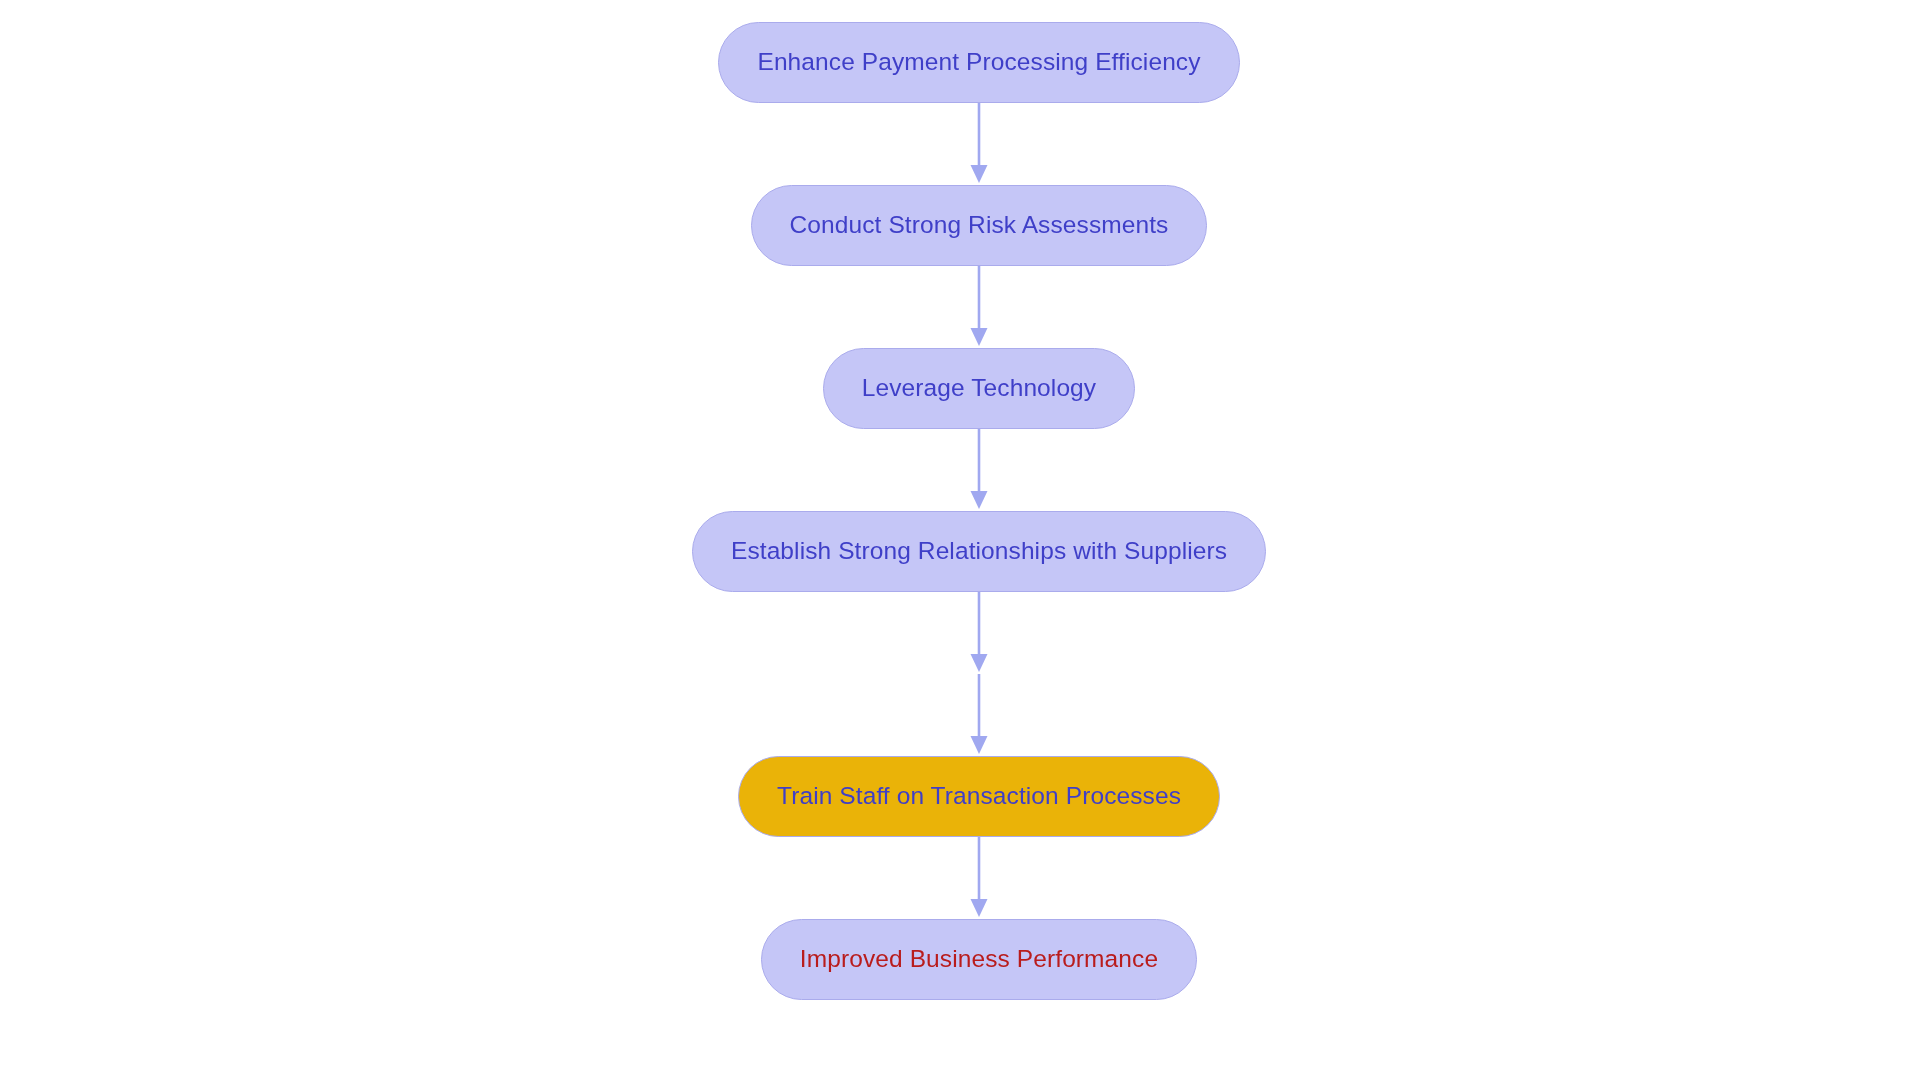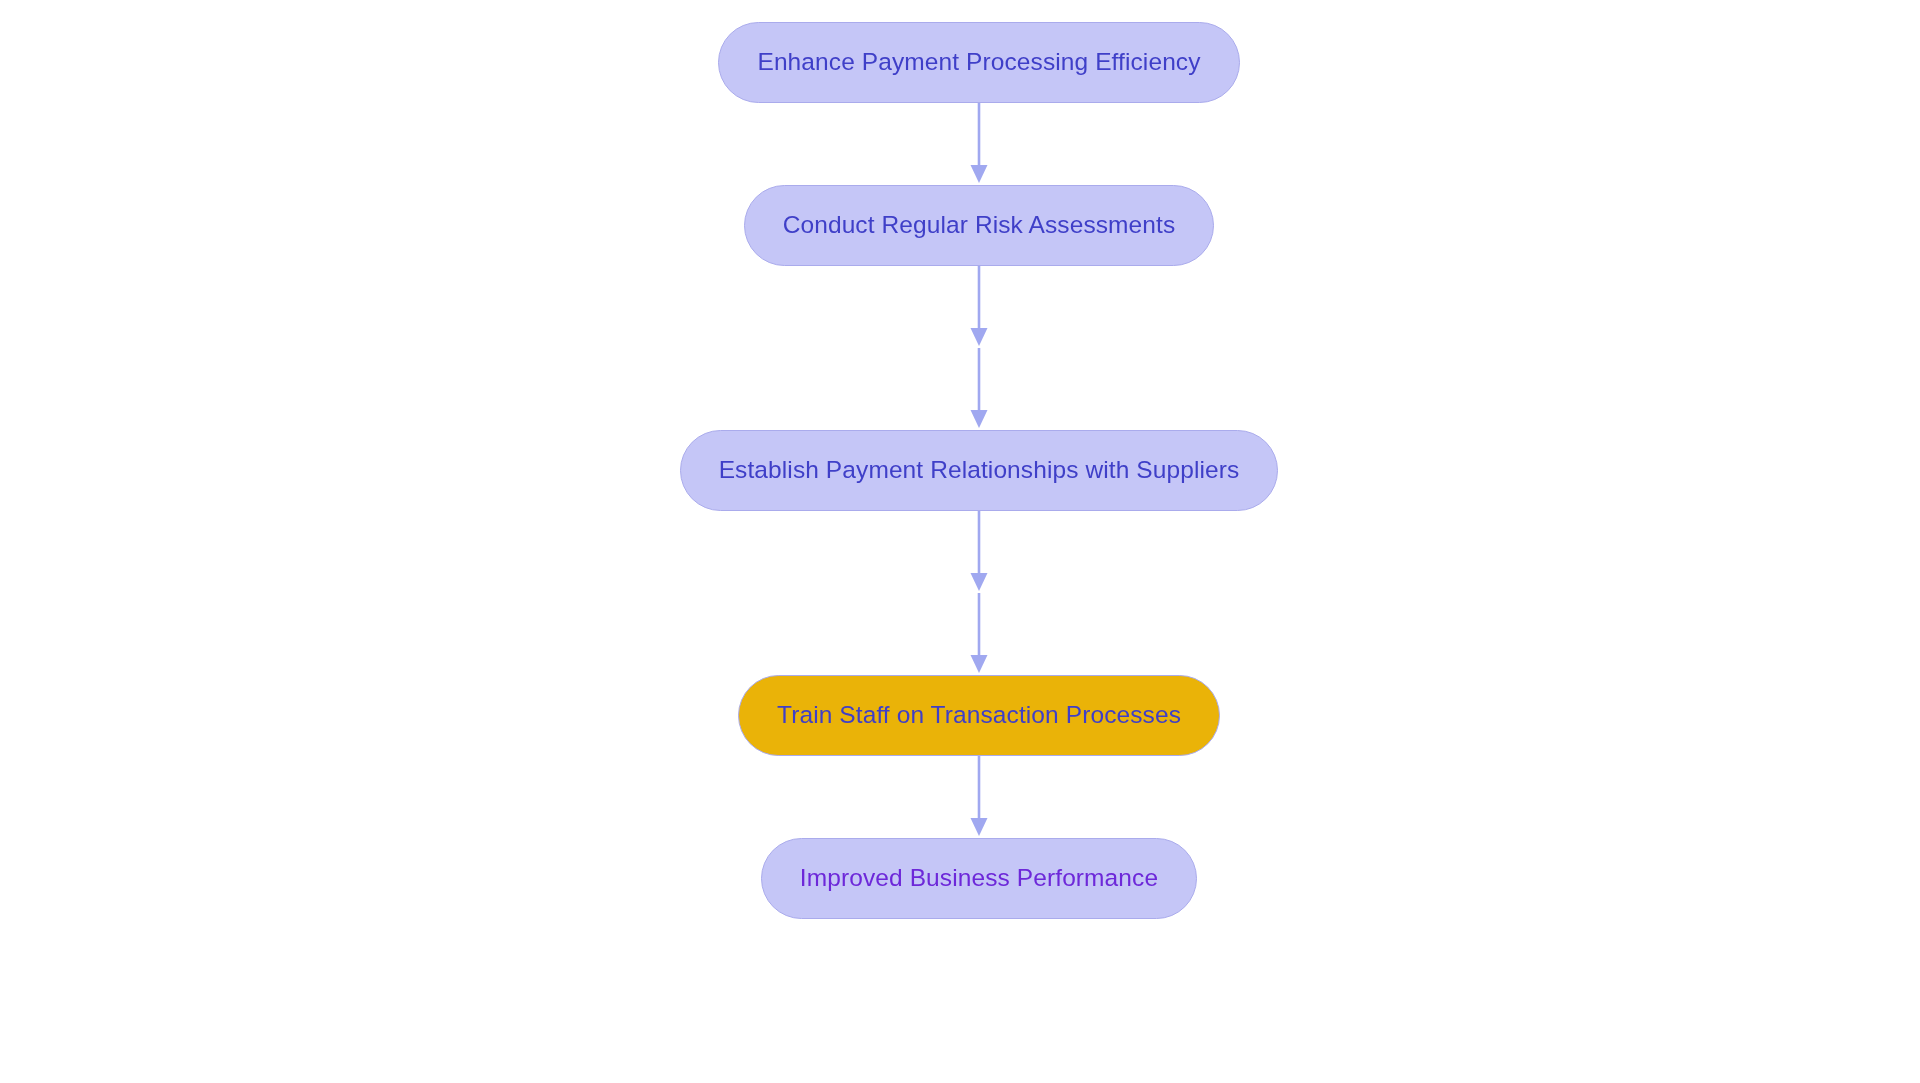--- a/index.html
+++ b/index.html
@@ -86,40 +86,43 @@
       </div>
 
       <div class="connector">
         <svg width="24" height="82" viewBox="0 0 24 82" aria-hidden="true">
           <line x1="12" y1="0" x2="12" y2="66" stroke="#a0a8f0" stroke-width="2.6"></line>
           <polygon points="12,80 3.5,62 20.5,62" fill="#a0a8f0"></polygon>
         </svg>
       </div>
 
       <div class="node" style="background: rgb(197, 198, 247); border-color: rgb(170, 171, 236); color: rgb(63, 63, 200);">
-        <span>Conduct Regular Risk Assessments</span>
+        <span>Conduct Strong Risk Assessments</span>
       </div>
 
       <div class="connector">
         <svg width="24" height="82" viewBox="0 0 24 82" aria-hidden="true">
           <line x1="12" y1="0" x2="12" y2="66" stroke="#a0a8f0" stroke-width="2.6"></line>
           <polygon points="12,80 3.5,62 20.5,62" fill="#a0a8f0"></polygon>
         </svg>
       </div>
 
+      <div class="node" style="background: rgb(197, 198, 247); border-color: rgb(170, 171, 236); color: rgb(63, 63, 200);">
+        <span>Leverage Technology</span>
+      </div>
 
       <div class="connector">
         <svg width="24" height="82" viewBox="0 0 24 82" aria-hidden="true">
           <line x1="12" y1="0" x2="12" y2="66" stroke="#a0a8f0" stroke-width="2.6"></line>
           <polygon points="12,80 3.5,62 20.5,62" fill="#a0a8f0"></polygon>
         </svg>
       </div>
 
       <div class="node" style="background: rgb(197, 198, 247); border-color: rgb(170, 171, 236); color: rgb(63, 63, 200);">
-        <span>Establish Payment Relationships with Suppliers</span>
+        <span>Establish Strong Relationships with Suppliers</span>
       </div>
 
       <div class="connector">
         <svg width="24" height="82" viewBox="0 0 24 82" aria-hidden="true">
           <line x1="12" y1="0" x2="12" y2="66" stroke="#a0a8f0" stroke-width="2.6"></line>
           <polygon points="12,80 3.5,62 20.5,62" fill="#a0a8f0"></polygon>
         </svg>
       </div>
 
 
@@ -134,19 +137,19 @@
         <span>Train Staff on Transaction Processes</span>
       </div>
 
       <div class="connector">
         <svg width="24" height="82" viewBox="0 0 24 82" aria-hidden="true">
           <line x1="12" y1="0" x2="12" y2="66" stroke="#a0a8f0" stroke-width="2.6"></line>
           <polygon points="12,80 3.5,62 20.5,62" fill="#a0a8f0"></polygon>
         </svg>
       </div>
 
-      <div class="node" style="background: rgb(197, 198, 247); border-color: rgb(170, 171, 236); color: #6d28d9;">
+      <div class="node" style="background: rgb(197, 198, 247); border-color: rgb(170, 171, 236); color: #b91c1c;">
         <span>Improved Business Performance</span>
       </div>
 
     </div>
   </div>
 </div>
 
 </body></html>

